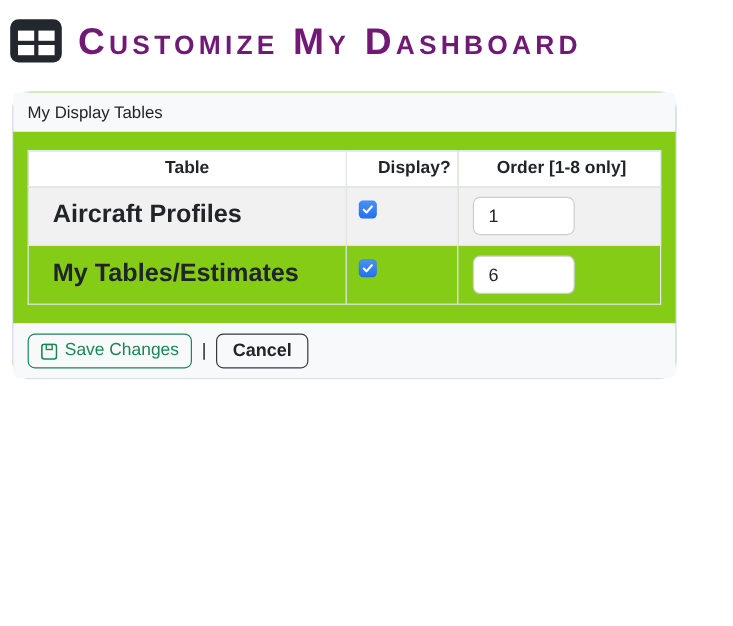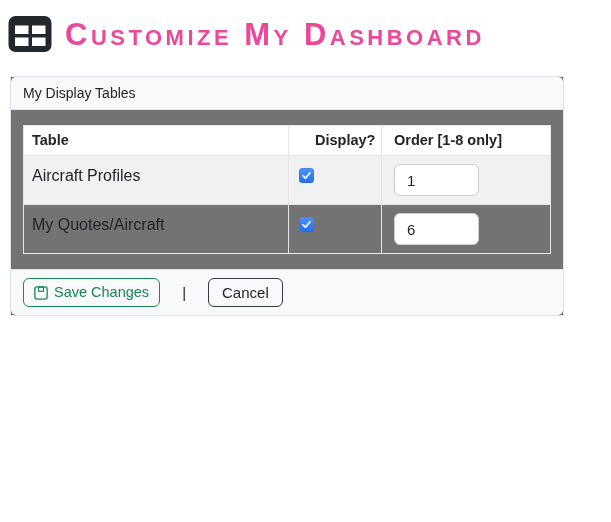--- a/index.html
+++ b/index.html
@@ -4,78 +4,78 @@
 <style>
   html,body{margin:0;padding:0;}
   body{
     width:611px;height:522px;overflow:hidden;background:#ffffff;
     font-family:"Liberation Sans", sans-serif;color:#212529;
   }
   
   .page-header{display:flex;align-items:center;gap:13px;padding:12px 0 0 8px;height:44px;}
   .page-title{
     margin:0;font-size:31px;font-weight:700;font-variant:small-caps;
-    letter-spacing:3.5px;color:#ec4899;line-height:1;white-space:nowrap;
+    letter-spacing:3.5px;color:#701a75;line-height:1;white-space:nowrap;
   }
   .hdr-icon{display:inline-flex;flex:0 0 auto;}
   
   .card{
     margin:20px 0 0 10px;width:554px;box-sizing:border-box;
-    border:1px solid #dee2e6;border-radius:1px;background:#737373;
+    border:1px solid #dee2e6;border-radius:15px;background:#84cc16;
   }
   .card-header{
     background:#f8f9fa;border-bottom:1px solid #e3e5e8;
     padding:8px 12px;font-size:14px;color:#212529;
     border-radius:5px 5px 0 0;
   }
   .card-body{padding:15px 15px 15px 12px;}
   
   table.display-tables{border-collapse:collapse;width:527px;table-layout:fixed;}
   .display-tables th,.display-tables td{
     border:1px solid #e4e6e9;box-sizing:border-box;vertical-align:top;
   }
   .display-tables th{
-    text-align:left;font-size:14.5px;font-weight:700;background:#fff;
+    text-align:center;font-size:14.5px;font-weight:700;background:#fff;
     padding:6px 8px;height:30px;
   }
   .display-tables td{height:48px;}
   .display-tables tbody tr:nth-child(odd){background:#f1f1f2;}
   th.h-check{padding-left:26px;}
   th.h-order{padding-left:12px;}
   td.c-name{padding:11px 8px 8px 8px;}
   td.c-check{padding:11px 8px 8px 10px;}
   td.c-order{padding:8px 8px 8px 12px;}
-  .row-label{font-size:16px;font-weight:400;color:#212529;}
+  .row-label{font-size:21px;font-weight:700;color:#212529;margin-left:12px;}
   
   .checkbox{
     width:15px;height:15px;border-radius:3.5px;display:inline-flex;
     align-items:center;justify-content:center;cursor:pointer;
     background:linear-gradient(180deg,#4a90f7 0%,#2471f0 100%);
     box-shadow:0 0 0 .5px rgba(0,0,0,.08) inset;
   }
   .checkbox svg{width:11px;height:11px;display:block;}
   
   .order-input{
     width:85px;height:32px;box-sizing:border-box;border:1px solid #ccced2;
     border-radius:6px;padding:0 0 0 12px;font-size:15px;color:#212529;
     font-family:"Liberation Sans", sans-serif;background:#fff;outline:none;
   }
   
   .card-footer{
     background:#f8f9fa;border-top:1px solid #e3e5e8;padding:8px 12px;
-    display:flex;align-items:center;border-radius:0 0 5px 5px;gap:14px;
+    display:flex;align-items:center;border-radius:0 0 5px 5px;
   }
   .btn{
     display:inline-flex;align-items:center;gap:6px;cursor:pointer;
     border-radius:6px;font-family:"Liberation Sans", sans-serif;
     font-size:14.5px;line-height:1;background:transparent;
   }
   .btn-save{color:#198754;border:1px solid #198754;padding:6px 10px;}
   .btn-save svg{display:block;}
-  .btn-cancel{color:#212529;border:1px solid #343a40;padding:6px 13px;font-size:15px;}
+  .btn-cancel{color:#212529;border:1px solid #343a40;padding:6px 13px;font-size:15px;font-weight:bold;}
   .sep{margin:0 8px;font-size:15px;color:#212529;}
 </style>
 </head>
 <body>
 
 <div class="page">
 
   <header class="page-header">
     <span class="hdr-icon">
       <svg width="44" height="38" viewBox="0 0 44 38" xmlns="http://www.w3.org/2000/svg">
@@ -122,21 +122,21 @@
       <input class="order-input" type="text" value="1" style="">
     </td>
   </tr>
 
 
 
 
 
   <tr>
     <td class="c-name">
-      <span class="row-label">My Quotes/Aircraft</span>
+      <span class="row-label">My Tables/Estimates</span>
     </td>
     <td class="c-check">
       <span class="checkbox">
         <svg viewBox="0 0 12 12" xmlns="http://www.w3.org/2000/svg">
           <polyline points="2.3,6.3 4.8,8.8 9.7,3.3" fill="none" stroke="#ffffff" stroke-width="1.9" stroke-linecap="round" stroke-linejoin="round"></polyline>
         </svg>
       </span>
     </td>
     <td class="c-order">
       <input class="order-input" type="text" value="6" style="">

